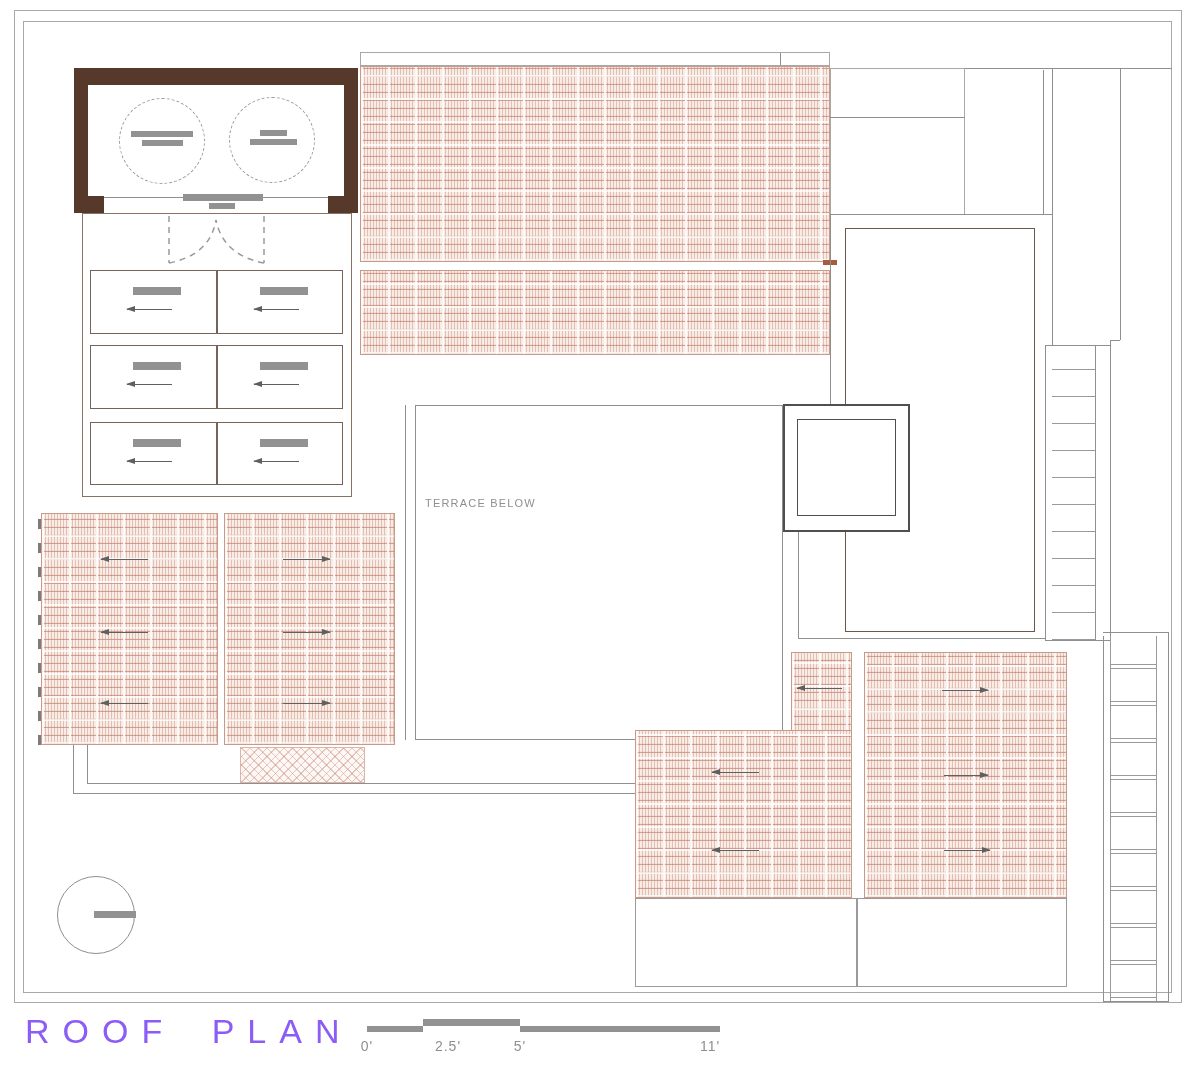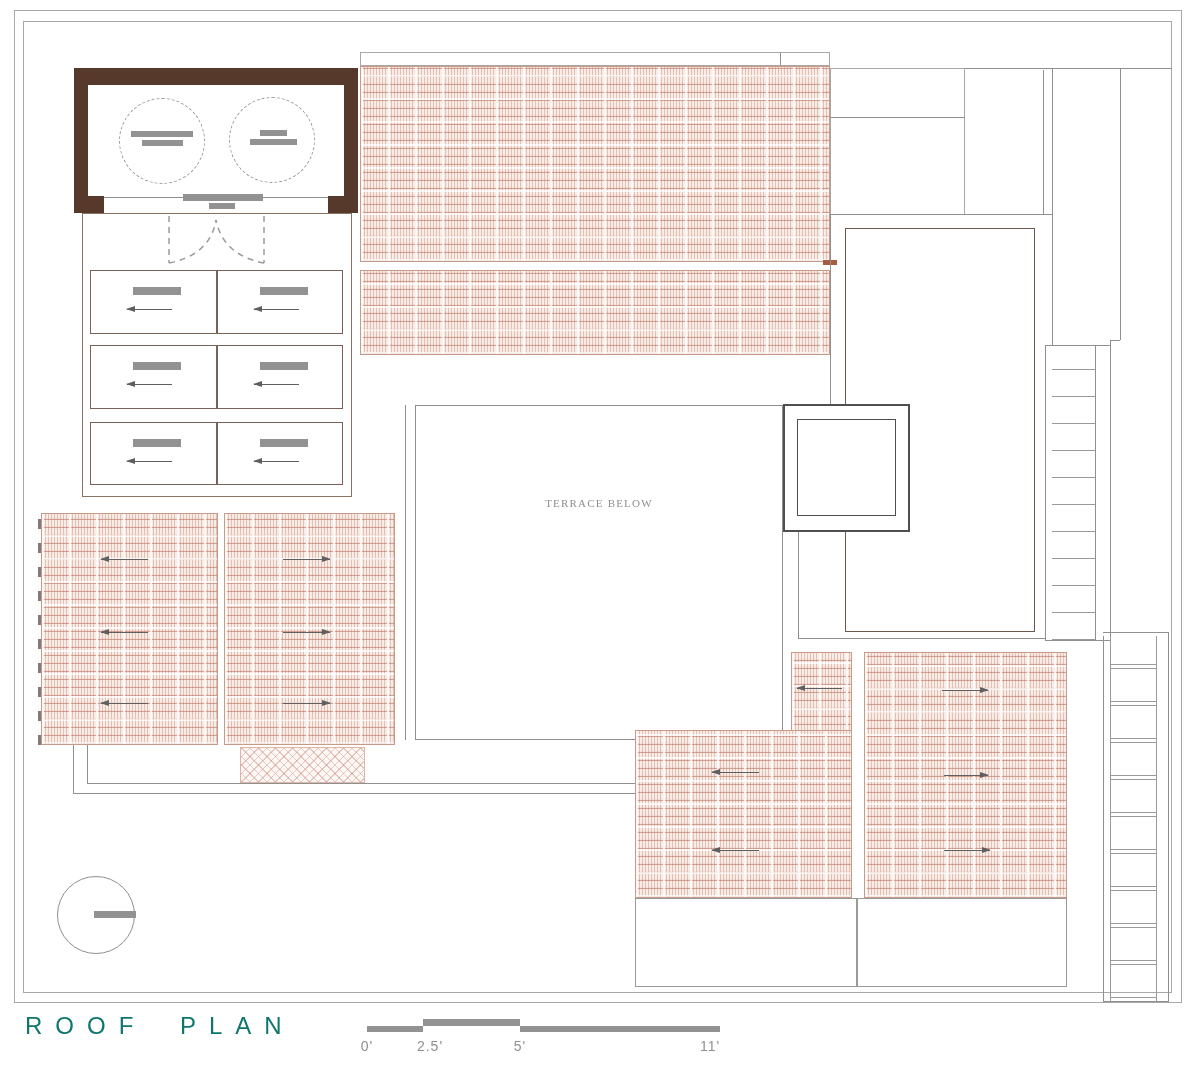--- a/index.html
+++ b/index.html
@@ -40,22 +40,22 @@
   .dashcircle{position:absolute;box-sizing:border-box;border:1.5px dashed #9a9a9a;border-radius:50%;background:#fff;}
 
   .stair-u{position:absolute;box-sizing:border-box;
     background-image:repeating-linear-gradient(0deg,#9a9a9a 0 1px,rgba(0,0,0,0) 1px 27px);}
   .stair-l{position:absolute;box-sizing:border-box;border-left:1px solid #9a9a9a;border-right:1px solid #9a9a9a;
     background-image:repeating-linear-gradient(0deg,#9a9a9a 0 1px,rgba(0,0,0,0) 1px 4px,#9a9a9a 4px 5px,rgba(0,0,0,0) 5px 37px);}
 
   .edge-ticks{position:absolute;width:3px;
     background-image:repeating-linear-gradient(0deg,#7c7c7c 0 10px,rgba(0,0,0,0) 10px 24px);}
 
-  .title{position:absolute;color:#0f766e;font-size:24px;letter-spacing:13px;word-spacing:14px;white-space:nowrap;}
-  .terr-label{position:absolute;color:#8f8f8f;font-size:11px;letter-spacing:1.2px;text-align:center;font-family:Liberation Serif, serif;}
+  .title{position:absolute;color:#8b5cf6;font-size:34px;letter-spacing:13px;word-spacing:14px;white-space:nowrap;}
+  .terr-label{position:absolute;color:#8f8f8f;font-size:11px;letter-spacing:1.2px;text-align:left;}
   .scale-label{position:absolute;color:#8f8f8f;font-size:14px;letter-spacing:1px;text-align:center;width:60px;}
   svg{position:absolute;left:0;top:0;}
 </style>
 </head>
 <body>
 
 <div id="canvas">
 
   <div class="frame" style="left:14px;top:10px;width:1168px;height:993px"></div>
   <div class="frame" style="left:23px;top:21px;width:1149px;height:972px"></div>
@@ -185,17 +185,17 @@
   <div class="ln" style="left:1168px;top:632px;width:1px;height:370px"></div>
   <div class="ln" style="left:1103px;top:632px;width:65px;height:1px"></div>
   <div class="ln" style="left:1103px;top:1001px;width:65px;height:1px"></div>
 
   <div class="title" style="left:25px;top:1012px">ROOF PLAN</div>
 
   <div class="abs grayfill" style="left:367px;top:1026px;width:56px;height:6px"></div>
   <div class="abs grayfill" style="left:423px;top:1019px;width:97px;height:7px"></div>
   <div class="abs grayfill" style="left:520px;top:1026px;width:200px;height:6px"></div>
   <div class="scale-label" style="left:337px;top:1038px">0'</div>
-  <div class="scale-label" style="left:400px;top:1038px">2.5'</div>
+  <div class="scale-label" style="left:418px;top:1038px">2.5'</div>
   <div class="scale-label" style="left:490px;top:1038px">5'</div>
   <div class="scale-label" style="left:680px;top:1038px">11'</div>
 
 </div>
 
 </body></html>

